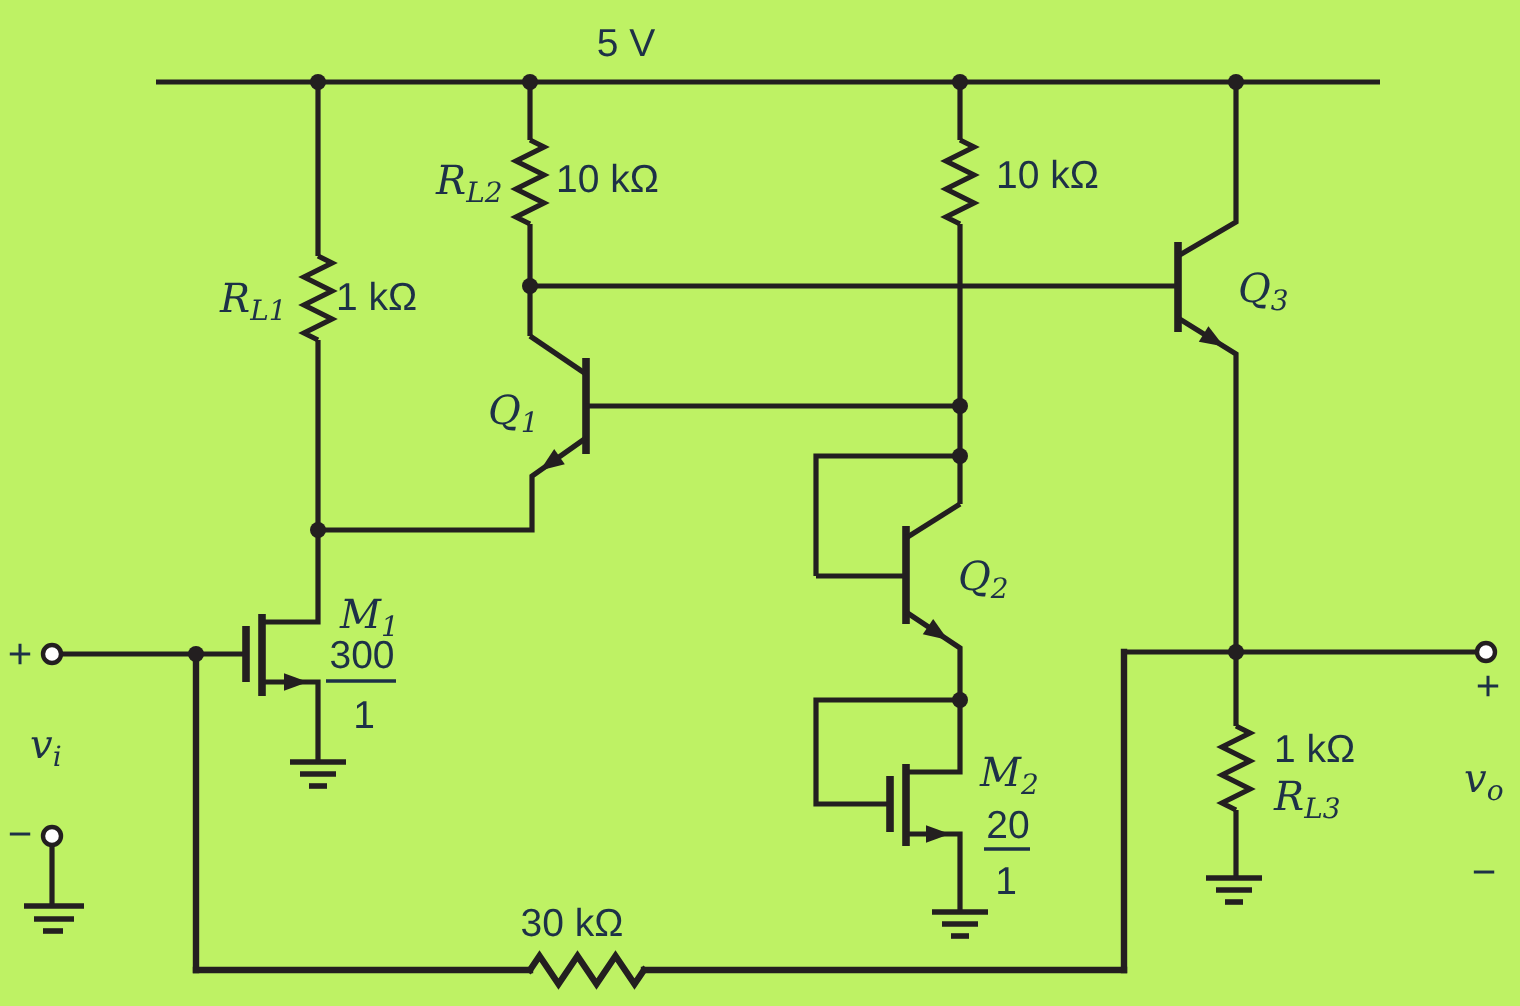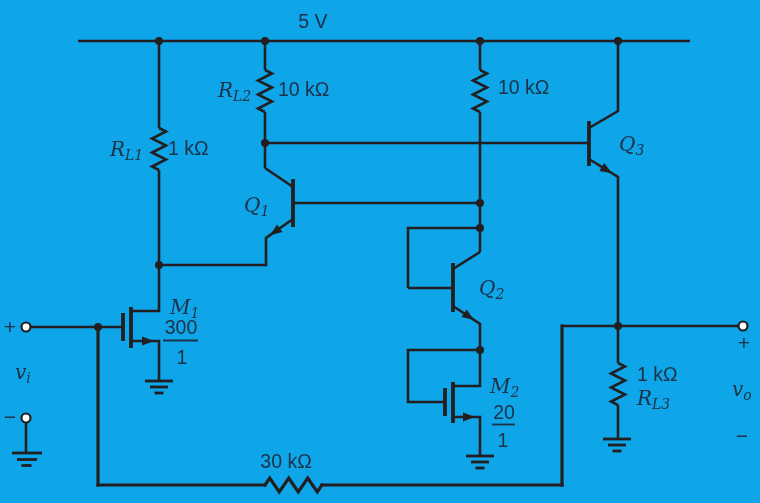--- a/index.html
+++ b/index.html
@@ -1,16 +1,16 @@
 <!DOCTYPE html>
 <html><head>
 <meta charset="utf-8">
 <style>
   html,body{margin:0;padding:0;background:#ffffff;}
-  .stage{position:relative;width:760px;height:503px;background:#0ea5e9;overflow:hidden;}
+  .stage{position:relative;width:760px;height:503px;background:#bef264;overflow:hidden;}
   svg{display:block;}
   .wire{stroke:#231f20;stroke-width:2.6;fill:none;stroke-linecap:butt;stroke-linejoin:miter;}
   .wire-thick{stroke:#231f20;stroke-width:3.2;fill:none;stroke-linecap:square;}
   .bar{stroke:#231f20;stroke-width:3.8;fill:none;stroke-linecap:butt;}
   .gnd{stroke:#231f20;stroke-width:2.8;fill:none;stroke-linecap:butt;}
   .dot{fill:#231f20;stroke:none;}
   .term{fill:#ffffff;stroke:#231f20;stroke-width:2.2;}
   .arrow{fill:#231f20;stroke:none;}
   text.val{font-family:"Liberation Sans",sans-serif;font-size:19.5px;fill:#1d3147;}
   text.var{font-family:"DejaVu Serif","Liberation Serif",serif;font-style:italic;font-size:20px;fill:#1d3147;}

